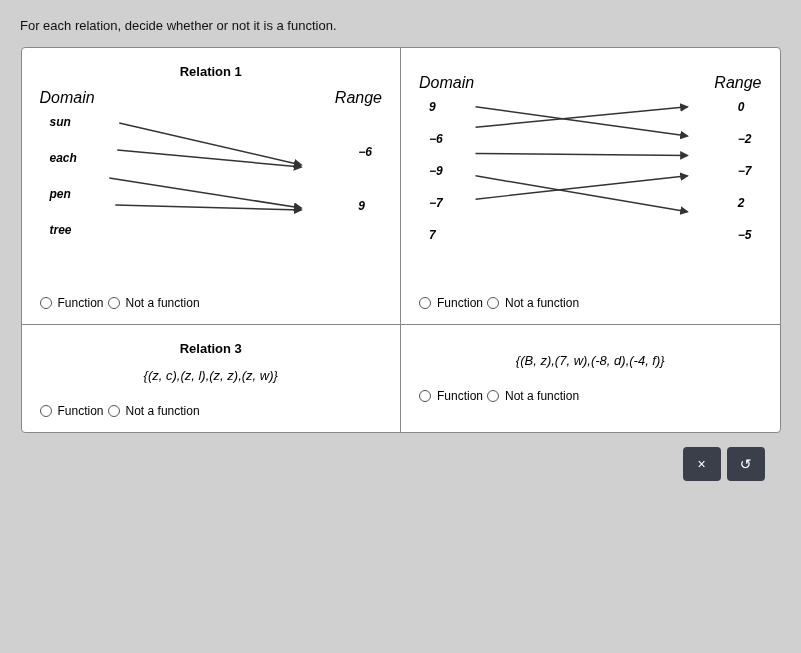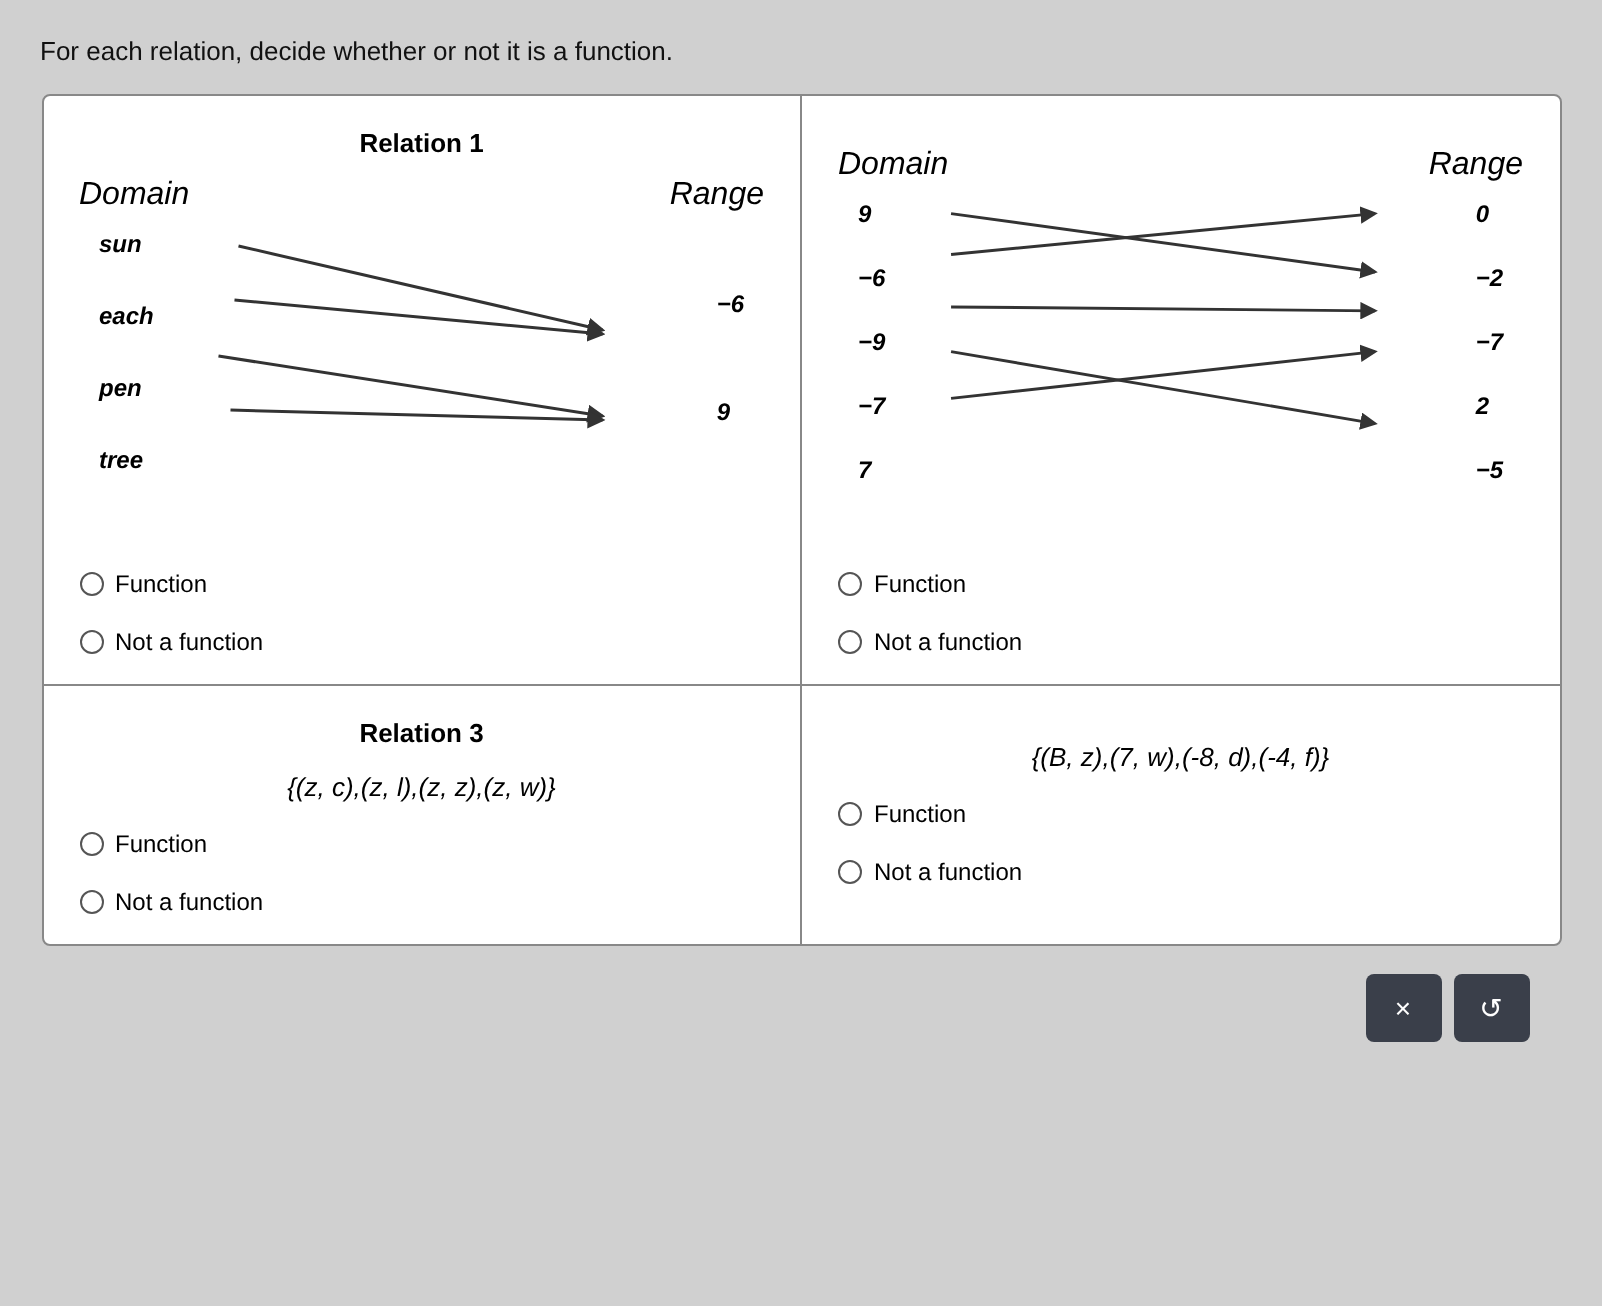--- a/index.html
+++ b/index.html
@@ -65,24 +65,23 @@
       font-style: italic;
       font-weight: bold;
     }
     svg.arrows {
       position: absolute;
       top: 0; left: 0;
       width: 100%; height: 100%;
       overflow: visible;
     }
     .radio-group {
-      margin-top: 10px;
-      display: flex;
-      flex-direction: column;
-      gap: 15px;
+      margin-top: 21px;
+      display: flex;
+      gap: 4px;
     }
     .radio-item {
       display: flex;
       align-items: center;
       gap: 6px;
       font-size: 12px;
     }
     .radio-circle {
       width: 12px;
       height: 12px;

